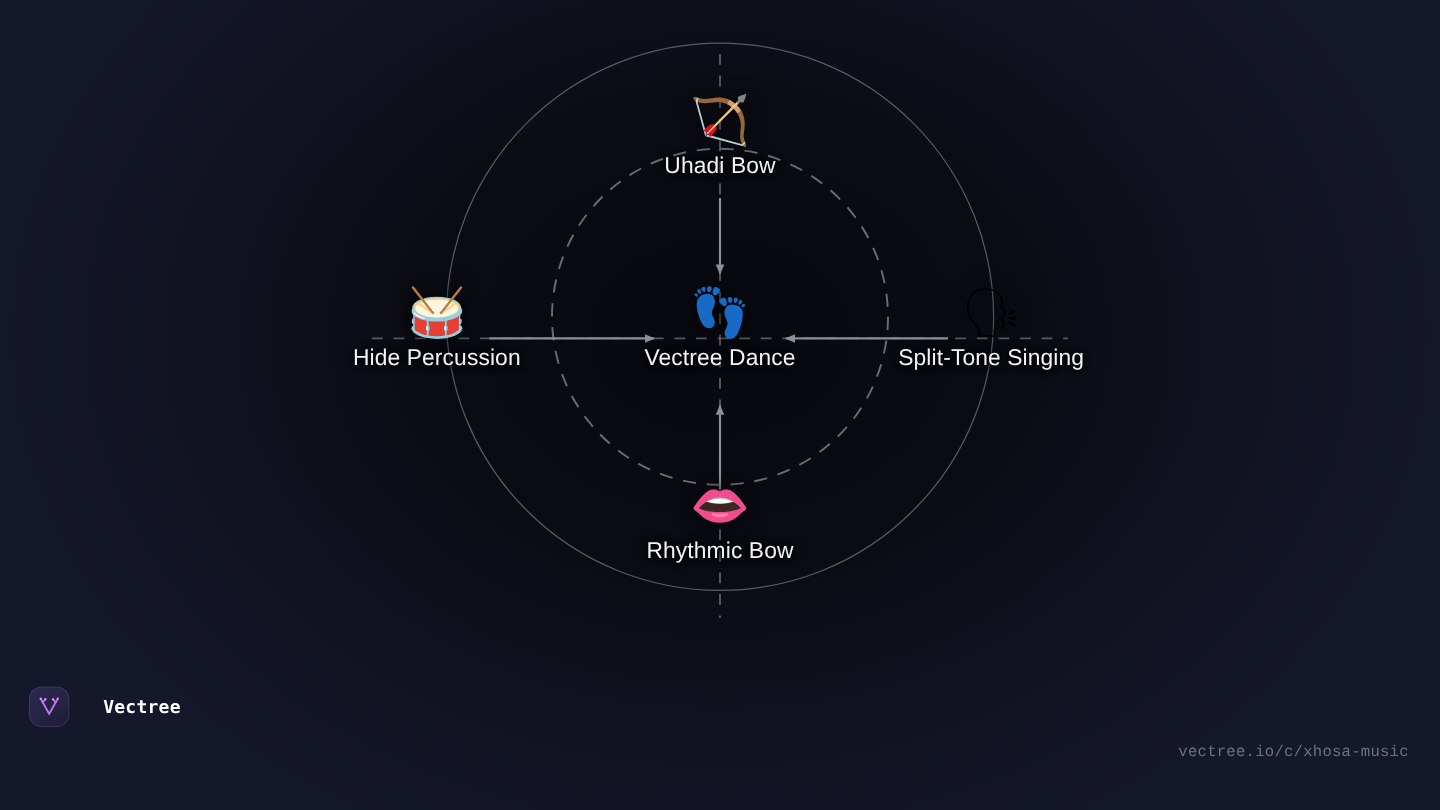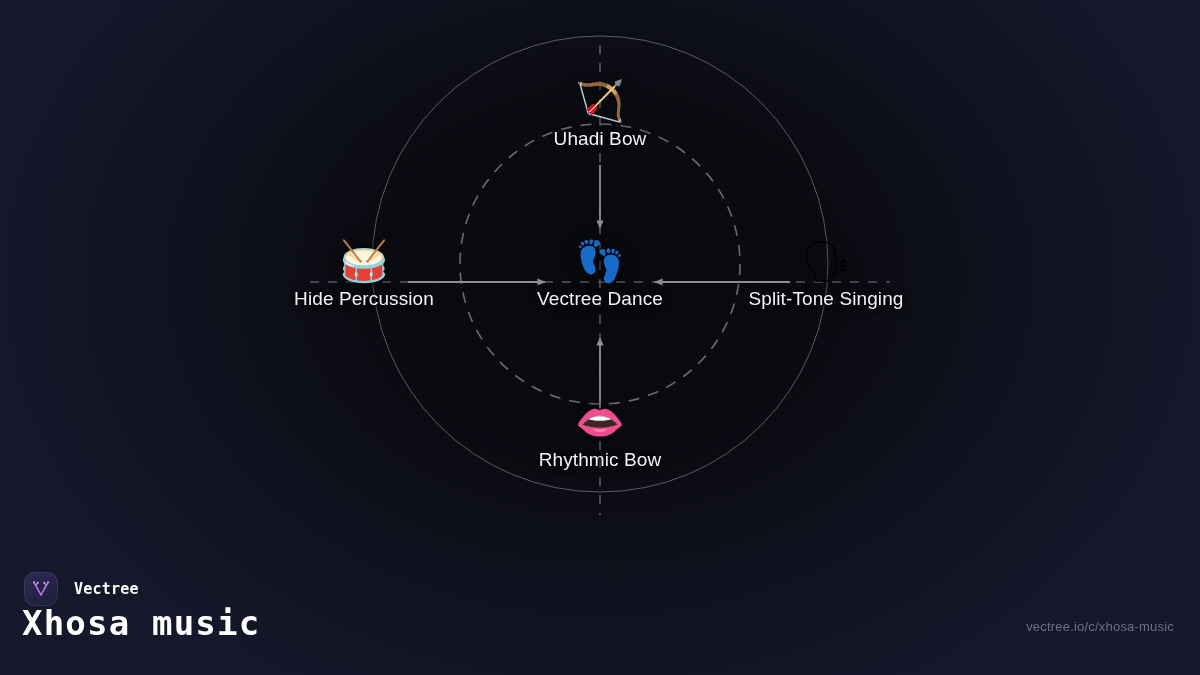--- a/index.html
+++ b/index.html
@@ -71,21 +71,21 @@
     width: 1200px;
     height: 120px;
   }
 
   #brand {
     position: absolute;
     left: 24px;
     top: 17px;
     display: flex;
     align-items: center;
-    gap: 16px;
+    gap: 28px;
   }
   #brand-logo {
     width: 34px;
     height: 34px;
     border-radius: 11px;
     background: linear-gradient(150deg, #2c2a52 0%, #262344 55%, #1d1b35 100%);
     box-shadow: inset 0 0 0 1px rgba(150,120,220,0.18);
     display: flex;
     align-items: center;
     justify-content: center;
@@ -107,21 +107,21 @@
     font-weight: bold;
     color: #ffffff;
     letter-spacing: 1.2px;
     white-space: nowrap;
   }
 
   #footer-url {
     position: absolute;
     right: 26px;
     top: 64px;
-    font-family: Liberation Sans, sans-serif;
+    font-family: Liberation Mono, monospace;
     font-size: 13px;
     color: #6d7181;
     letter-spacing: 0.2px;
     white-space: nowrap;
   }
 </style>
 </head>
 <body>
 
 <div id="root">
@@ -191,18 +191,17 @@
             <circle cx="3.9" cy="4.3" r="0.95"></circle>
             <circle cx="7.8" cy="4.7" r="0.95"></circle>
             <circle cx="18.1" cy="4.3" r="0.95"></circle>
             <circle cx="14.2" cy="4.7" r="0.95"></circle>
           </g>
         </svg>
       </div>
       <div id="brand-name">Vectree</div>
     </div>
 
-    <div id="page-title">Xhosa music</div>
 
     <div id="footer-url">vectree.io/c/xhosa-music</div>
   </div>
 
 </div>
 
 </body></html>

